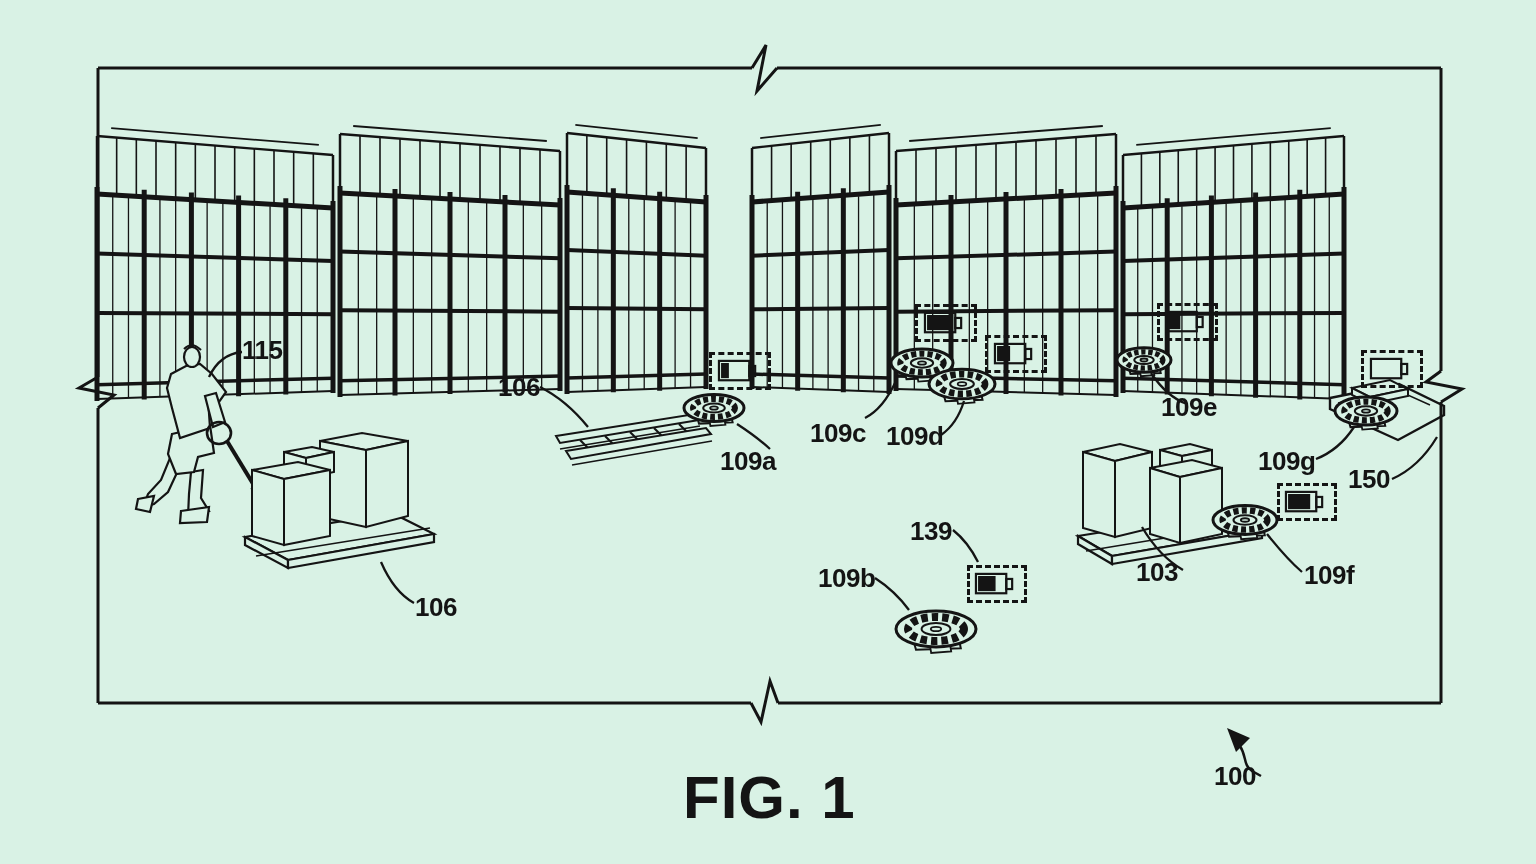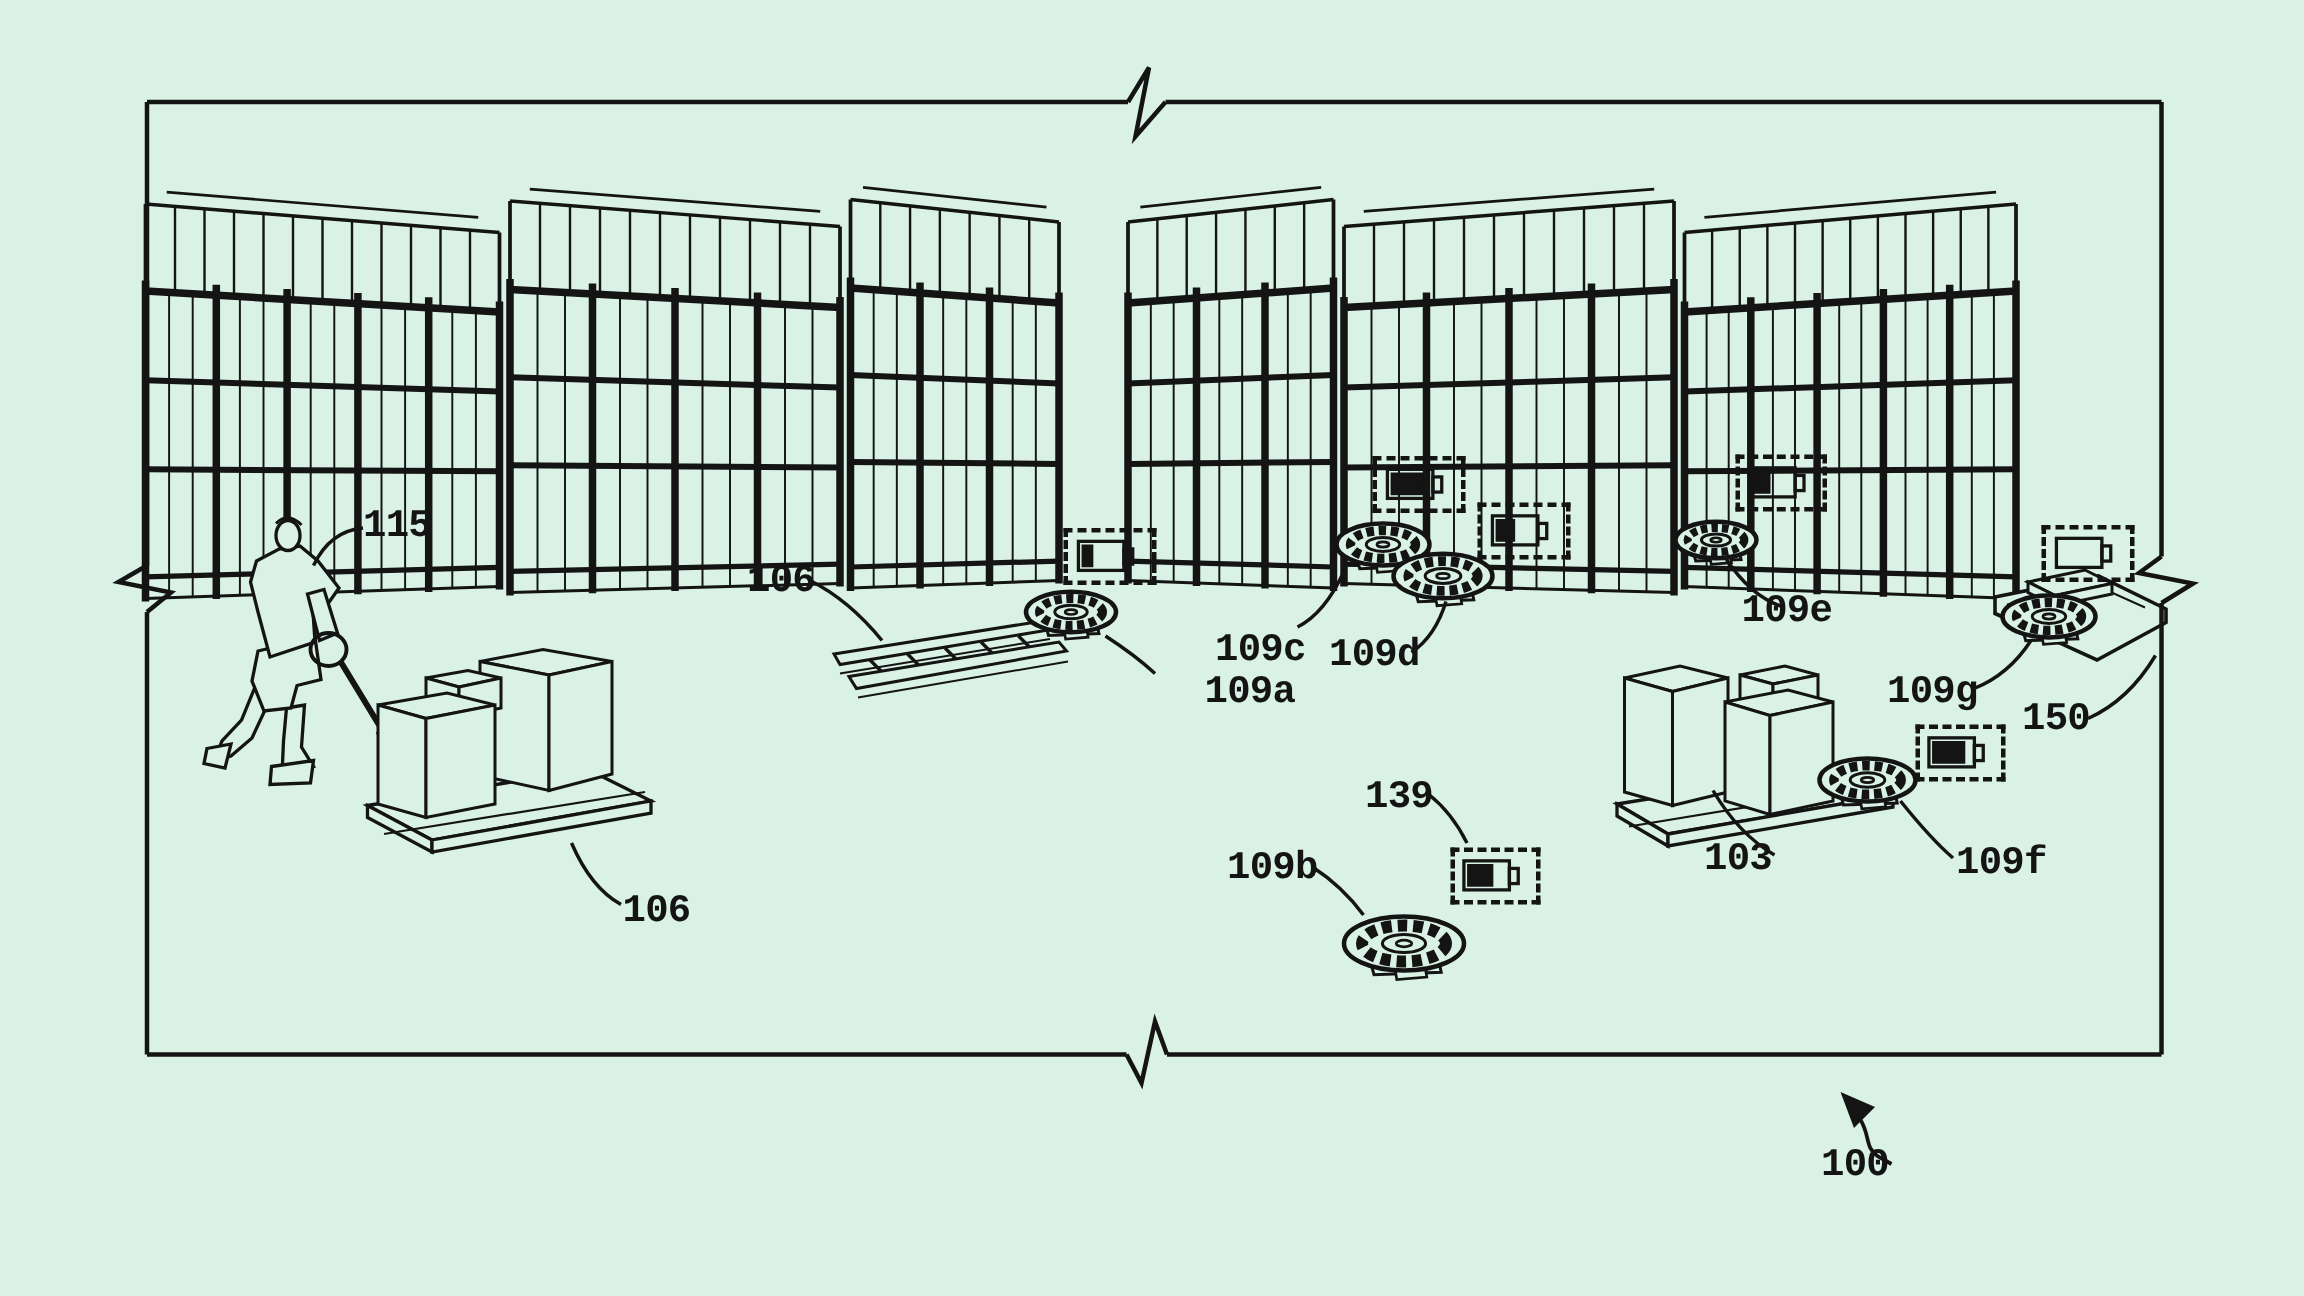--- a/index.html
+++ b/index.html
@@ -4,21 +4,21 @@
 <style>
   :root { --bg:#d9f2e5; --ink:#141414; }
   html,body{margin:0;padding:0;background:var(--bg);}
   .stage{position:relative;width:1536px;height:864px;overflow:hidden;
          font-family:"Liberation Sans",sans-serif;background:var(--bg);}
   .stage svg{position:absolute;left:0;top:0;}
   .ink{stroke:var(--ink);}
   .inkf{fill:var(--ink);stroke:none;}
   .bgf{fill:var(--bg);}
   .ref-label{position:absolute;font-size:26px;font-weight:700;color:var(--ink);
-             letter-spacing:-0.5px;white-space:nowrap;line-height:1;font-family:Liberation Mono, monospace;}
+             letter-spacing:-0.5px;white-space:nowrap;line-height:1;}
   .fig-caption{position:absolute;left:683px;top:768px;font-size:60px;font-weight:700;
                color:var(--ink);letter-spacing:1px;line-height:1;}
   .battery{position:absolute;border:3px dashed var(--ink);box-sizing:border-box;
            background:transparent;}
   .battery svg{position:absolute;left:0;top:0;width:100%;height:100%;}
 </style>
 </head>
 <body>
 
 <div class="stage">
@@ -438,26 +438,27 @@
       <svg viewBox="0 0 62 38">
         <rect x="6" y="7" width="36" height="23" fill="none" class="ink" stroke-width="2.6"></rect>
         <rect x="42" y="13" width="7" height="12" fill="none" class="ink" stroke-width="2.6"></rect>
         <rect x="8.5" y="9.5" width="20.8" height="18" class="inkf"></rect>
       </svg>
     </div>
 
 <div class="ref-label" style="left:242px;top:337px">115</div>
 <div class="ref-label" style="left:498px;top:374px">106</div>
 <div class="ref-label" style="left:415px;top:594px">106</div>
-<div class="ref-label" style="left:803px;top:448px">109a</div>
+<div class="ref-label" style="left:720px;top:448px">109a</div>
 <div class="ref-label" style="left:810px;top:420px">109c</div>
 <div class="ref-label" style="left:886px;top:423px">109d</div>
 <div class="ref-label" style="left:1161px;top:394px">109e</div>
 <div class="ref-label" style="left:1258px;top:448px">109g</div>
 <div class="ref-label" style="left:1348px;top:466px">150</div>
 <div class="ref-label" style="left:910px;top:518px">139</div>
 <div class="ref-label" style="left:818px;top:565px">109b</div>
 <div class="ref-label" style="left:1136px;top:559px">103</div>
 <div class="ref-label" style="left:1304px;top:562px">109f</div>
 <div class="ref-label" style="left:1214px;top:763px">100</div>
 
+<div class="fig-caption">FIG. 1</div>
 
 </div>
 
 </body></html>

